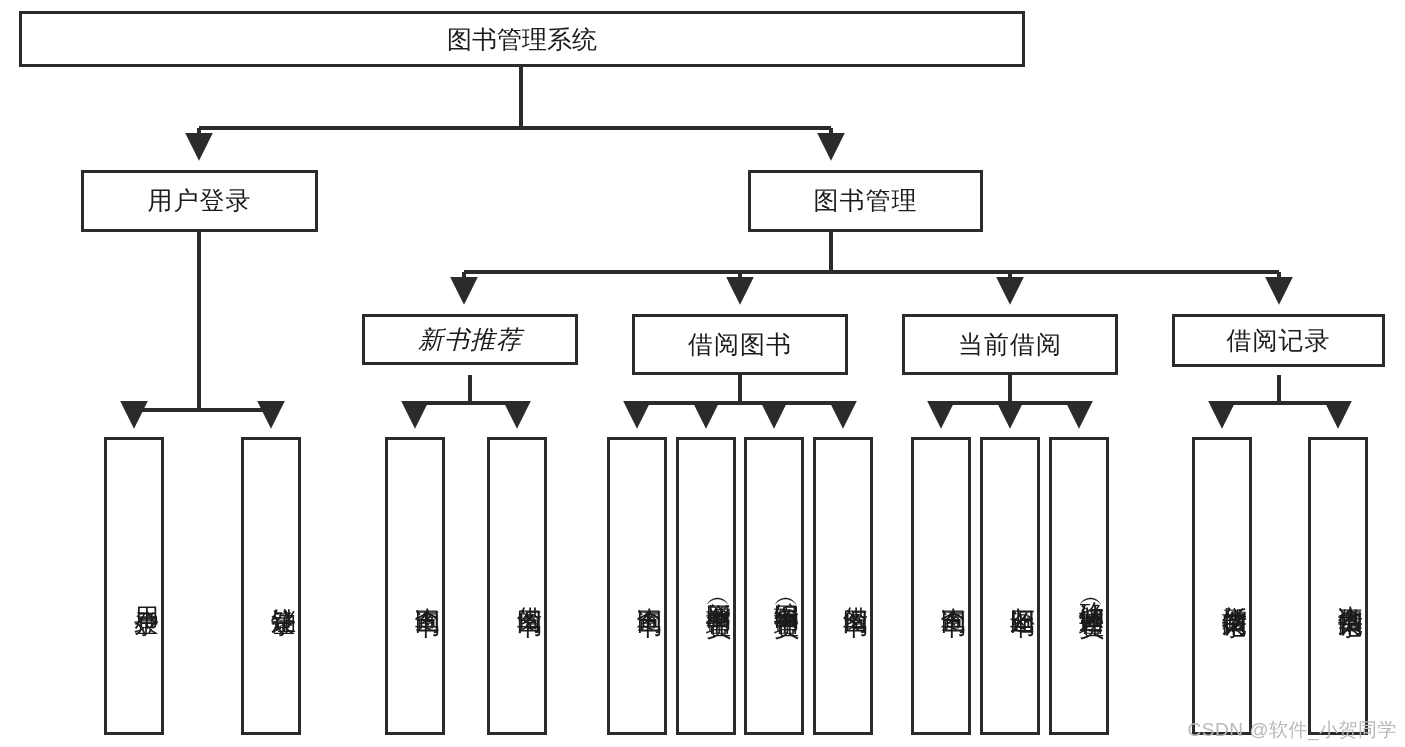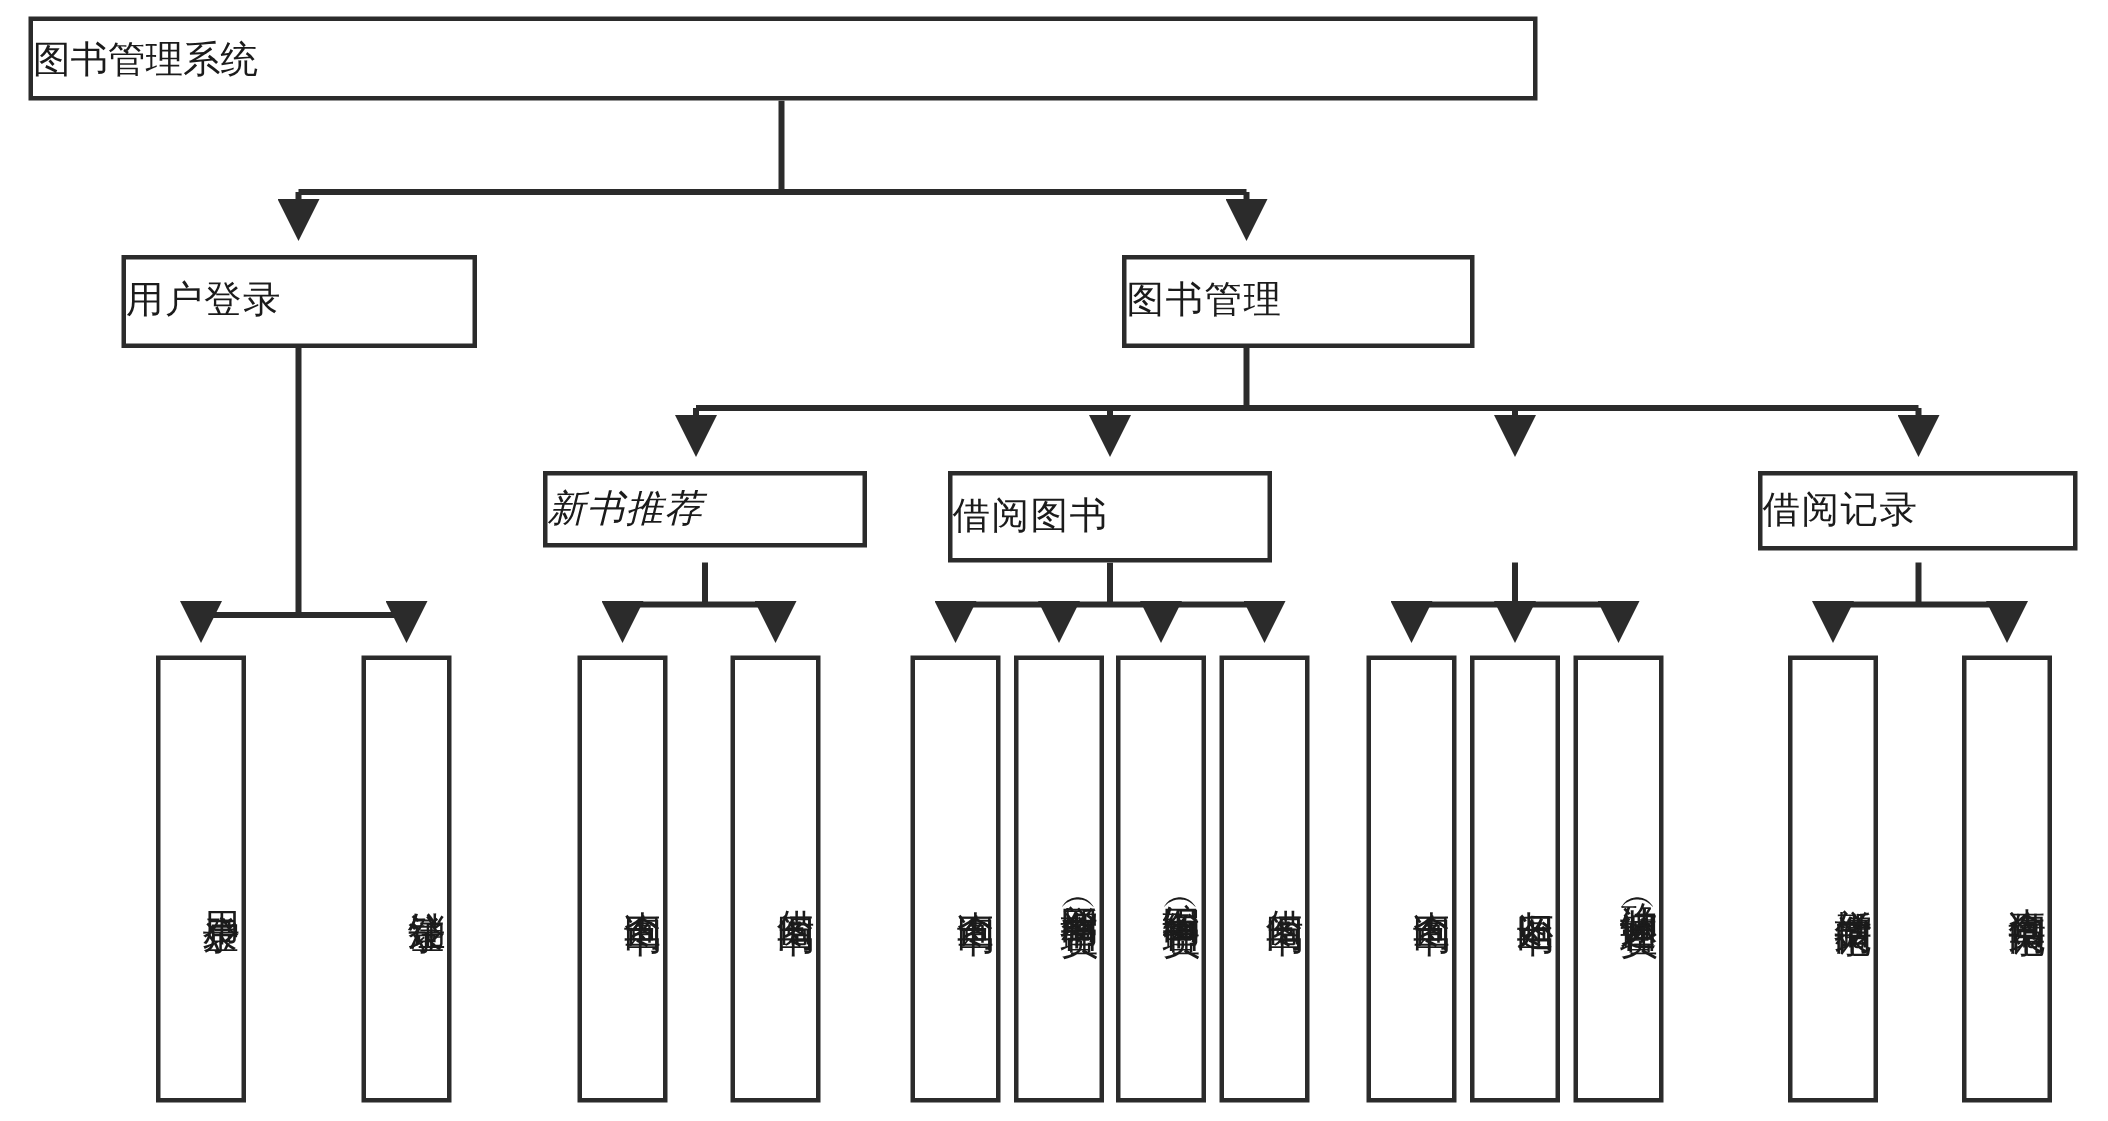--- a/index.html
+++ b/index.html
@@ -25,21 +25,21 @@
     height: 747px;
     pointer-events: none;
   }
   .node {
     position: absolute;
     box-sizing: border-box;
     border: 3px solid #2b2b2b;
     background: #ffffff;
     display: flex;
     align-items: center;
-    justify-content: flex-start;
+    justify-content: center;
     color: #1b1b1b;
   }
   .node.h {
     font-size: 25px;
     letter-spacing: 1px;
     line-height: 1.1;
   }
   .node.root {
     font-size: 25px;
   }
@@ -133,20 +133,23 @@
   <div class="node h" style="left:712px; top:170px; width:235px; height:62px;margin-left:36px;">
     <span>图书管理</span>
   </div>
 
   <div class="node h" style="left:362px; top:314px; width:216px; height:51px;font-style:italic;">
     <span>新书推荐</span>
   </div>
   <div class="node h" style="left:632px; top:314px; width:216px; height:61px;">
     <span>借阅图书</span>
   </div>
+  <div class="node h" style="left:902px; top:314px; width:216px; height:61px;">
+    <span>当前借阅</span>
+  </div>
   <div class="node h" style="left:1172px; top:314px; width:213px; height:53px;">
     <span>借阅记录</span>
   </div>
 
   <div class="node v" style="left:104px; top:437px; width:60px; height:298px;">
     <span class="vtext">用户登录</span>
   </div>
   <div class="node v" style="left:241px; top:437px; width:60px; height:298px;">
     <span class="vtext">注销登录</span>
   </div>
@@ -181,14 +184,15 @@
     <span class="vtext">确认归还（管理员）</span>
   </div>
 
   <div class="node v" style="left:1192px; top:437px; width:60px; height:298px;">
     <span class="vtext">新增借阅记录</span>
   </div>
   <div class="node v" style="left:1308px; top:437px; width:60px; height:298px;">
     <span class="vtext">查询借阅记录</span>
   </div>
 
+  <div class="watermark">CSDN @软件_小贺同学</div>
 
 </div>
 
 </body></html>

